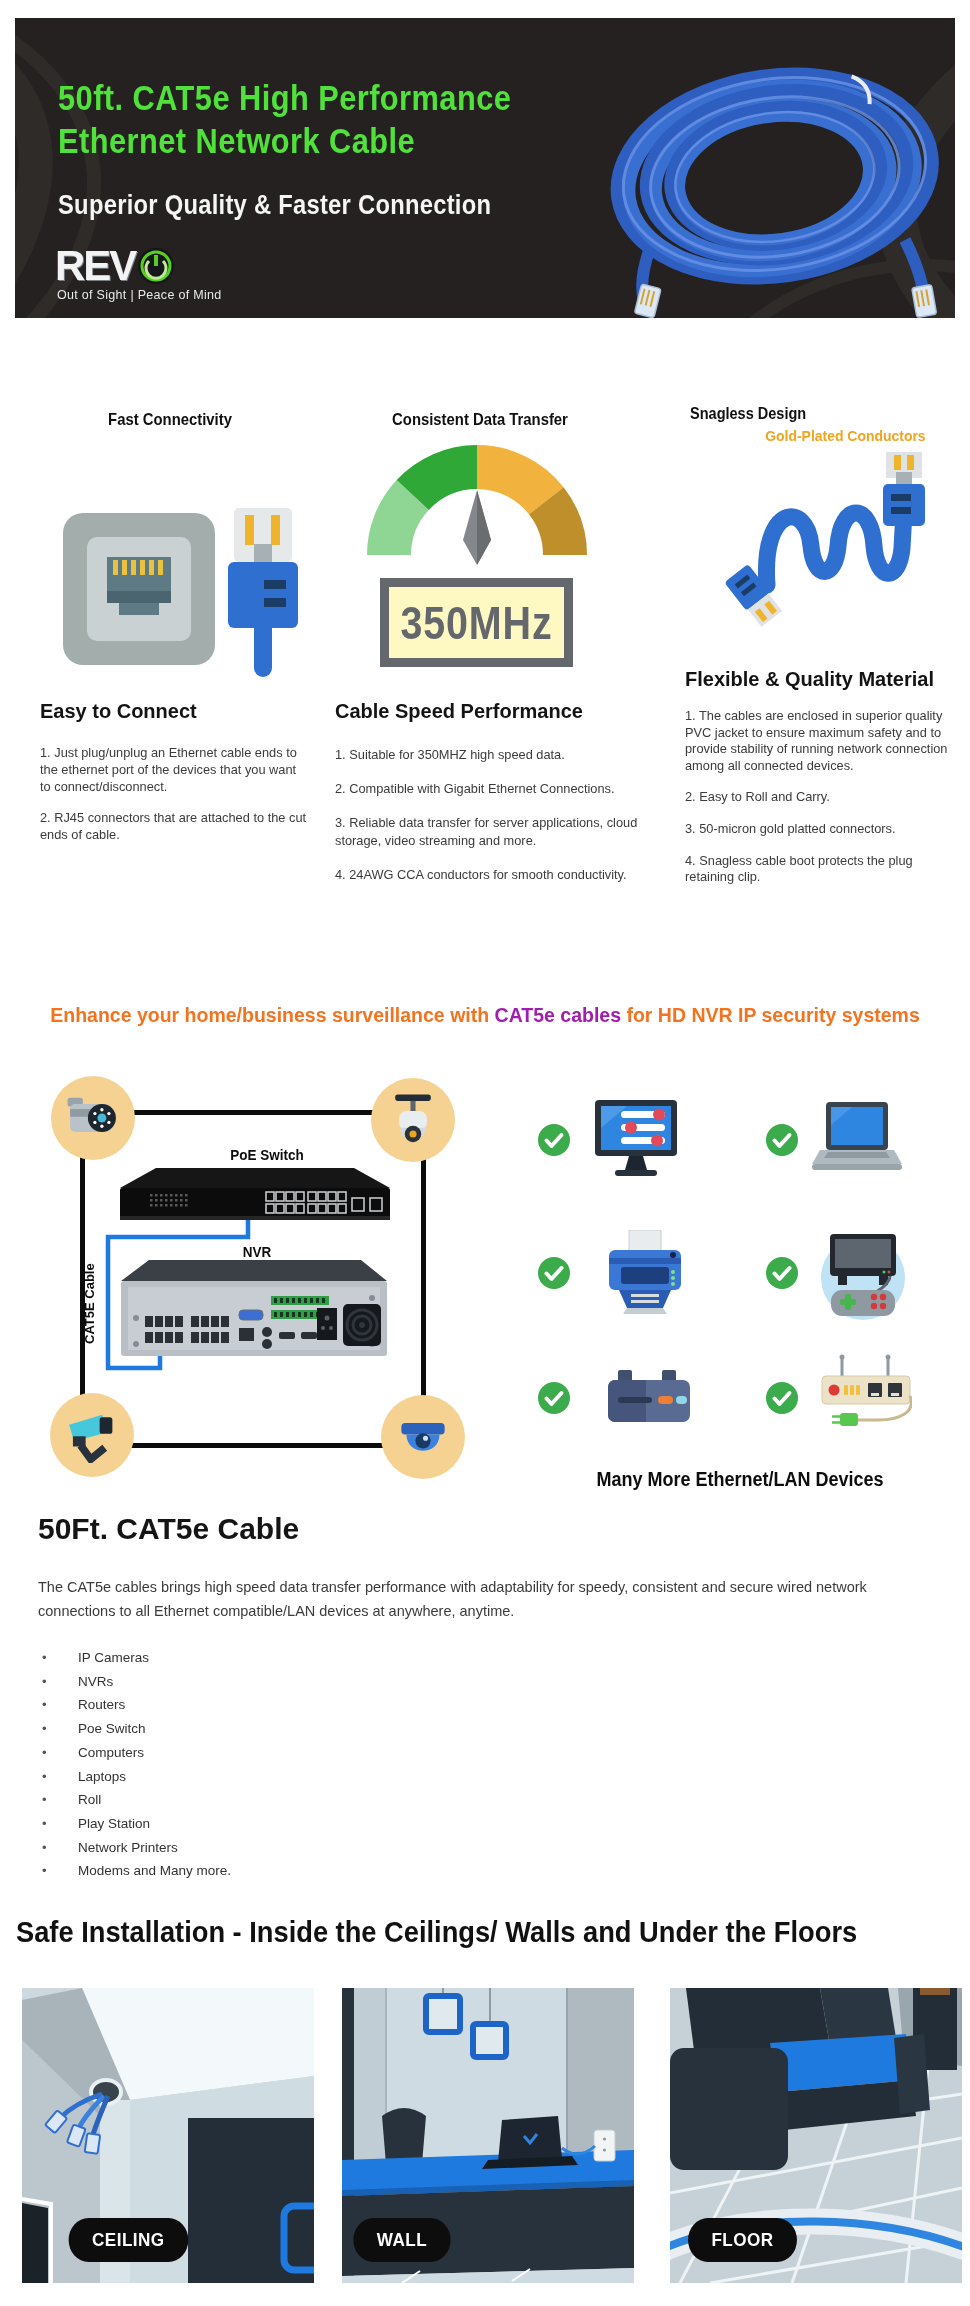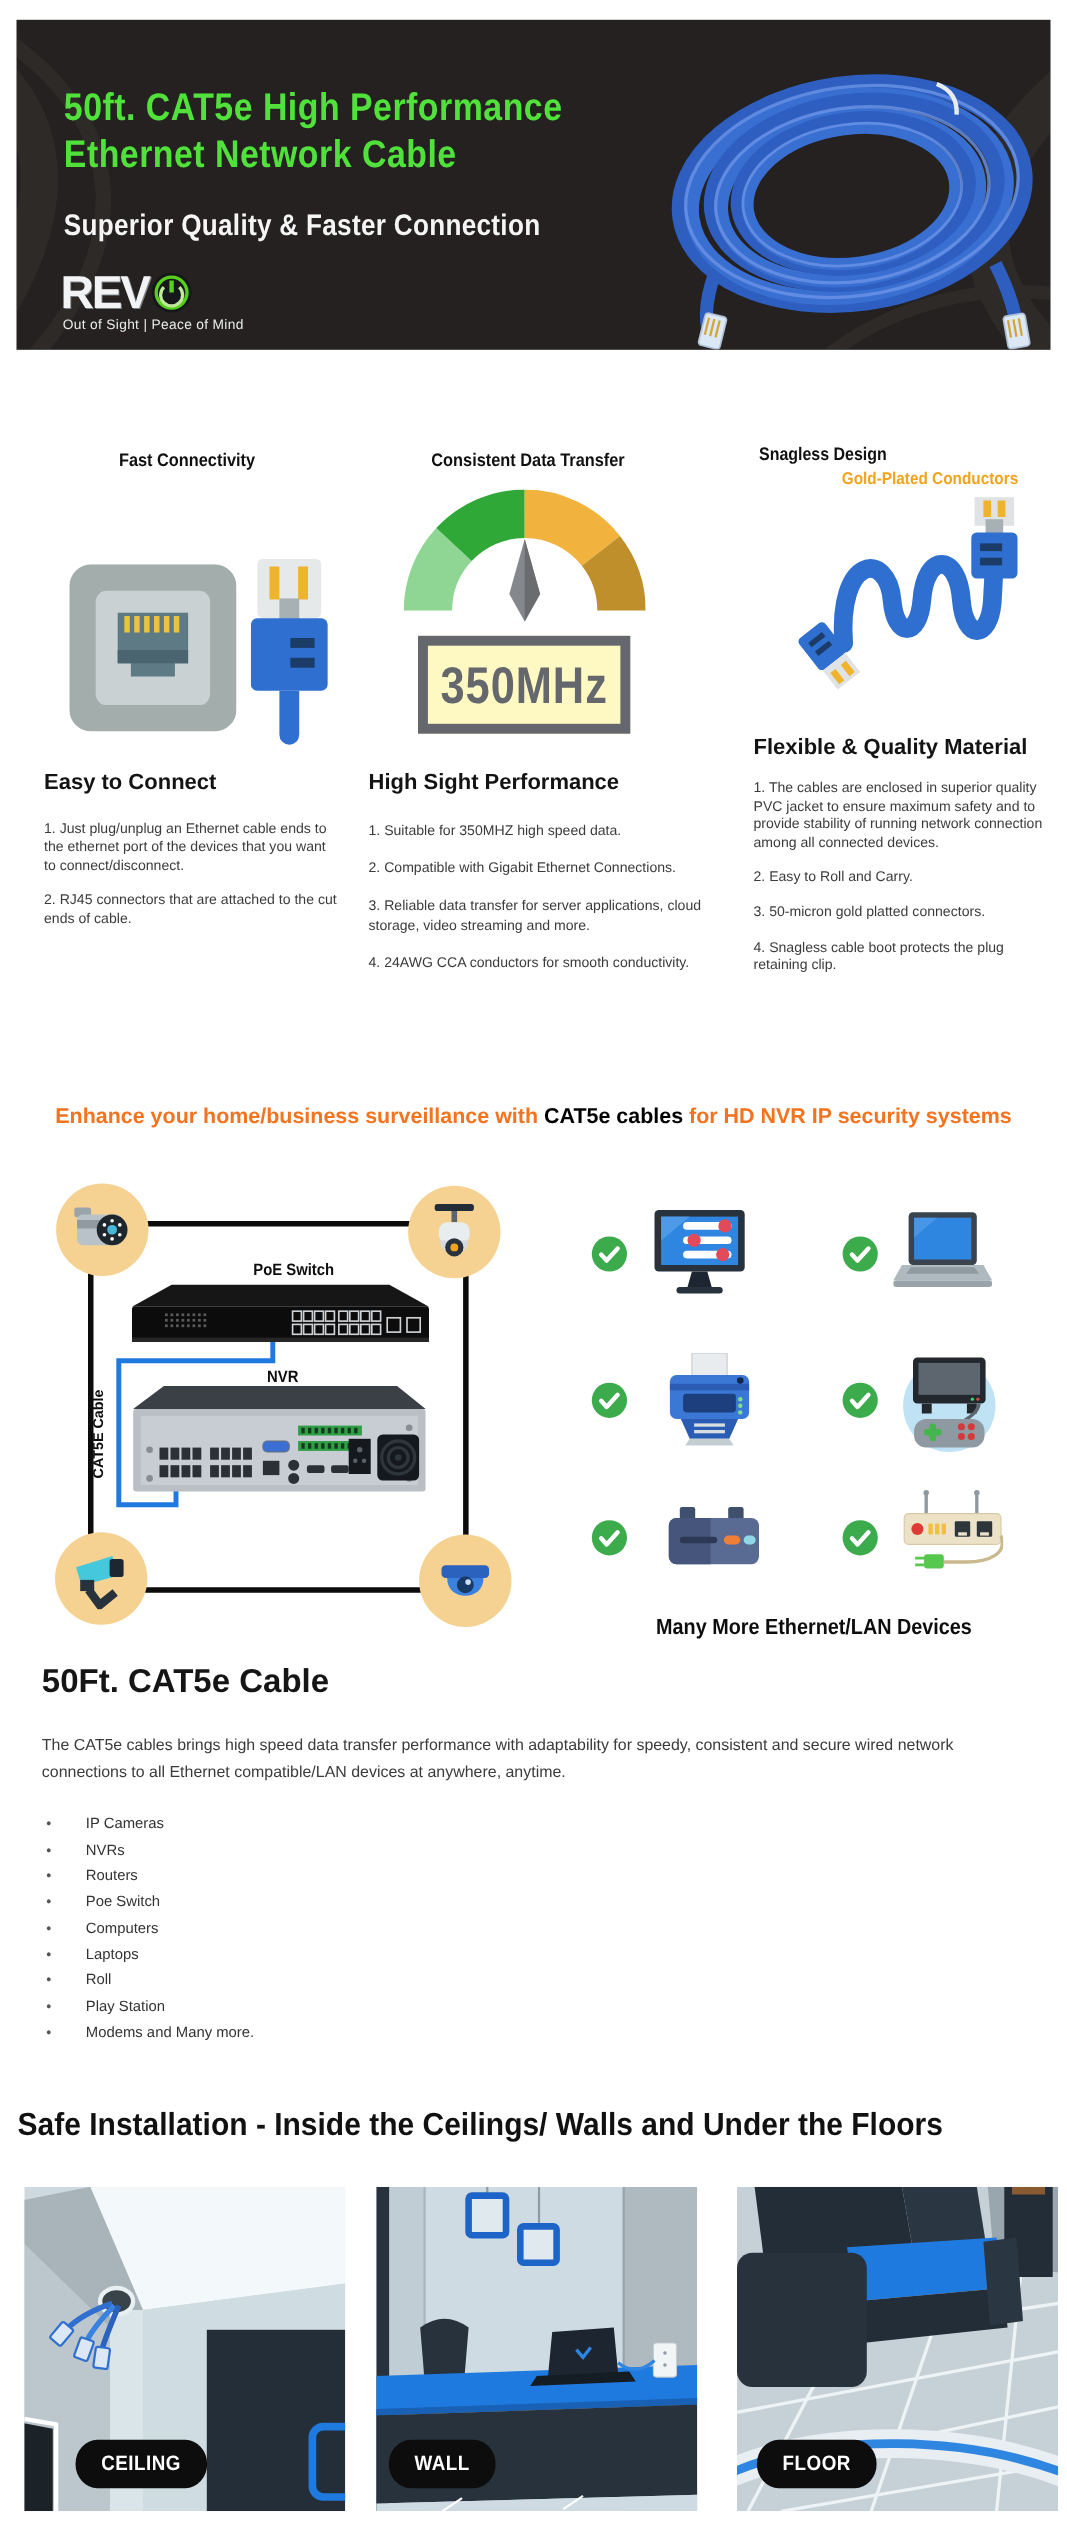--- a/index.html
+++ b/index.html
@@ -157,21 +157,21 @@
     <path d="M110,22 A88,88 0 0 1 179.3,55.8" fill="none" stroke="#f2b23e" stroke-width="44"></path>
     <path d="M179.3,55.8 A88,88 0 0 1 198,110" fill="none" stroke="#bf8f2b" stroke-width="44"></path>
     <polygon points="110,45 124,95 110,120 96,95" fill="#84878b"></polygon>
     <polygon points="110,45 124,95 110,120" fill="#6a6d70"></polygon>
   </svg>
 
   <div class="abs mhz-box">
     <span>350MHz</span>
   </div>
 
-  <div class="abs col-h" style="left:335px;top:700px">High Sight Performance</div>
+  <div class="abs col-h" style="left:335px;top:700px">Cable Speed Performance</div>
   <div class="abs feat-items items-c2" style="left:335px;top:746px;width:318px">
       <p>1. Suitable for 350MHZ high speed data.</p>
       <p>2. Compatible with Gigabit Ethernet Connections.</p>
       <p>3. Reliable data transfer for server applications, cloud storage, video streaming and more.</p>
       <p>4. 24AWG CCA conductors for smooth conductivity.</p>
     </div>
 
   <div class="abs col-top-h-l condl" style="left:690px;top:404px;width:250px">Snagless Design</div>
   <div class="abs col-sub-h condc" style="left:690px;top:427px;width:248px;color:#f0a41e">Gold-Plated Conductors</div>
 
@@ -198,21 +198,21 @@
 
   <div class="abs col-h" style="left:685px;top:668px">Flexible &amp; Quality Material</div>
   <div class="abs feat-items items-c3" style="left:685px;top:708px;width:272px">
       <p>1. The cables are enclosed in superior quality PVC jacket to ensure maximum safety and to provide stability of running network connection among all connected devices.</p>
       <p>2. Easy to Roll and Carry.</p>
       <p>3. 50-micron gold platted connectors.</p>
       <p>4. Snagless cable boot protects the plug retaining clip.</p>
     </div>
 
   <div class="abs headline">
-    <span style="color:#f4731f">Enhance your home/business surveillance with </span><span style="color:#000000">CAT5e cables</span><span style="color:#f4731f"> for HD NVR IP security systems</span>
+    <span style="color:#f4731f">Enhance your home/business surveillance with </span><span style="color:#a21caf">CAT5e cables</span><span style="color:#f4731f"> for HD NVR IP security systems</span>
   </div>
 
   <div class="abs frame"></div>
 
   <svg class="abs" style="left:80px;top:1100px" width="346" height="360" viewBox="0 0 346 360">
     <polyline points="168,112 168,137 28,137 28,268 80,268 80,250" fill="none" stroke="#1f7ae0" stroke-width="4.5"></polyline>
   </svg>
 
   <div class="abs diag-label condc" style="left:177px;top:1146px;width:180px">PoE Switch</div>
 
@@ -507,20 +507,21 @@
   <div class="abs desc-p">The CAT5e cables brings high speed data transfer performance with adaptability for speedy, consistent and secure wired network connections to all Ethernet compatible/LAN devices at anywhere, anytime.</div>
   <ul class="abs bullets">
       <li>IP Cameras</li>
       <li>NVRs</li>
       <li>Routers</li>
       <li>Poe Switch</li>
       <li>Computers</li>
       <li>Laptops</li>
       <li>Roll</li>
       <li>Play Station</li>
+      <li>Network Printers</li>
       <li>Modems and Many more.</li>
     </ul>
 
   <div class="abs install-h">Safe Installation - Inside the Ceilings/ Walls and Under the Floors</div>
 
   <div class="abs panel" style="left:22px">
     <svg width="292" height="295" viewBox="0 0 292 295">
       <rect width="292" height="295" fill="#cdd9de"></rect>
       <polygon points="60,0 292,0 292,88 108,112" fill="#f3f8fa"></polygon>
       <polygon points="0,12 60,0 108,112 78,128 0,52" fill="#a9b4ba"></polygon>

